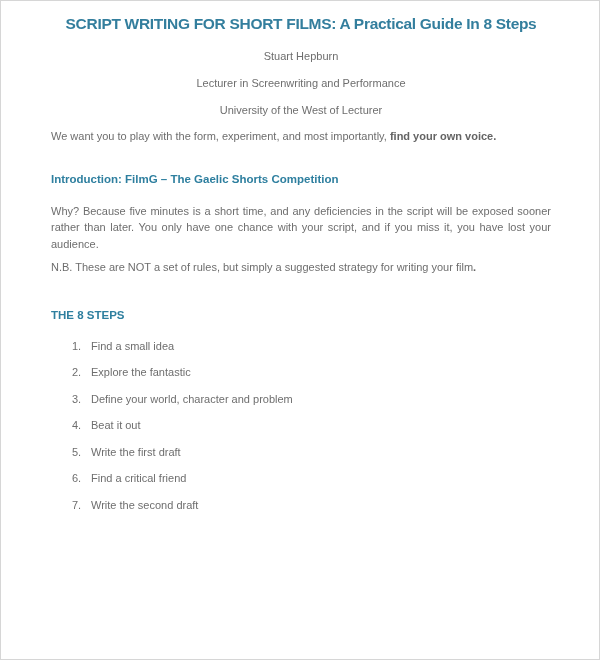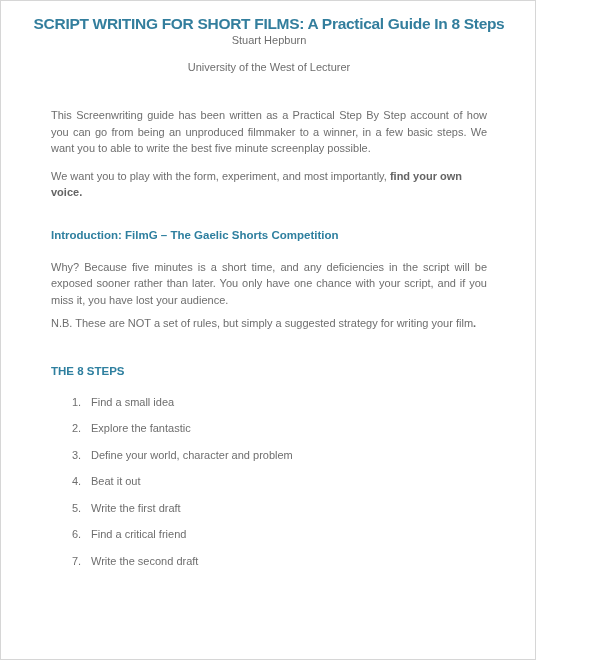--- a/index.html
+++ b/index.html
@@ -2,21 +2,21 @@
 <html><head>
 <meta charset="utf-8">
 <style>
   html, body {
     margin: 0;
     padding: 0;
     background: #ffffff;
   }
   .page {
     position: relative;
-    width: 536px;
+    width: 600px;
     height: 660px;
     box-sizing: border-box;
     background: #ffffff;
     border: 1px solid #d6d6d6;
     padding: 13px 48px 0 50px;
     overflow: hidden;
     font-family: "Liberation Sans", sans-serif;
     color: #6e6e6e;
   }
   h1.doc-title {
@@ -29,21 +29,21 @@
     color: #337e9d;
     line-height: 20px;
   }
   p.meta {
     margin: 14px 0 0;
     text-align: center;
     font-size: 11px;
     line-height: 13px;
     color: #6e6e6e;
   }
-  p.meta.first { margin-top: 0; }
+  p.meta.first { margin-top: 16px; }
   p.body {
     font-size: 11px;
     line-height: 16.5px;
     margin: 11px 0 0;
   }
   p.body.justify { text-align: justify; }
   p.body.lead { margin-top: 33px; }
   p.body.tight { margin-top: 17px; }
   p.body.nb { margin-top: 7px; }
   h2.section-heading {
@@ -73,24 +73,24 @@
 </style>
 </head>
 <body>
 
 <div class="page">
 
   <h1 class="doc-title">SCRIPT WRITING FOR SHORT FILMS: A Practical Guide In 8 Steps</h1>
 
   <p class="meta first">Stuart Hepburn</p>
 
+  <p class="meta">Lecturer in Screenwriting and Performance</p>
 
   <p class="meta">University of the West of Lecturer</p>
 
-  <p class="body justify lead">This Screenwriting guide has been written as a Practical Step By Step account of how you can go from being an unproduced filmmaker to a winner, in a few basic steps. We want you to able to write the best five minute screenplay possible.</p>
 
   <p class="body"><span>We want you to play with the form, experiment, and most importantly, </span><strong>find your own voice.</strong></p>
 
   <h2 class="section-heading">Introduction: FilmG – The Gaelic Shorts Competition</h2>
 
 
   <p class="body justify tight">Why?  Because five minutes is a short time, and any deficiencies in the script will be exposed sooner rather than later. You only have one chance with your script, and if you miss it, you have lost your audience.</p>
 
   <p class="body nb"><span>N.B. These are NOT a set of rules, but simply a suggested strategy for writing your film</span><strong>.</strong></p>
 

